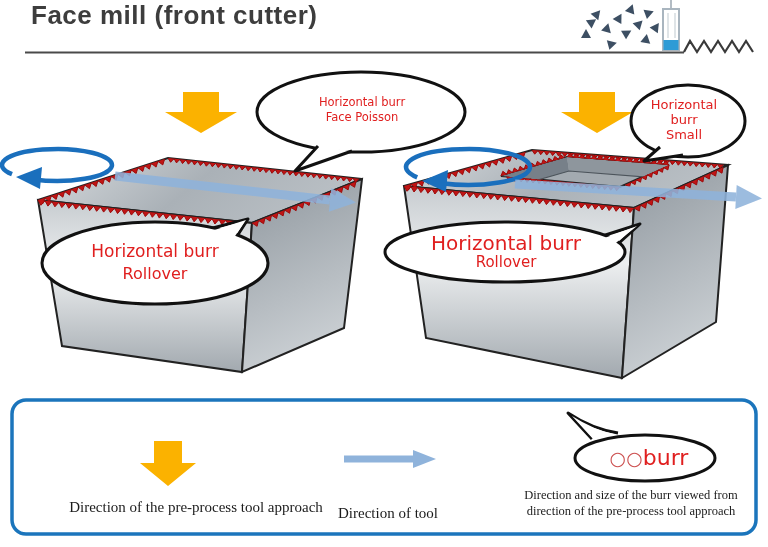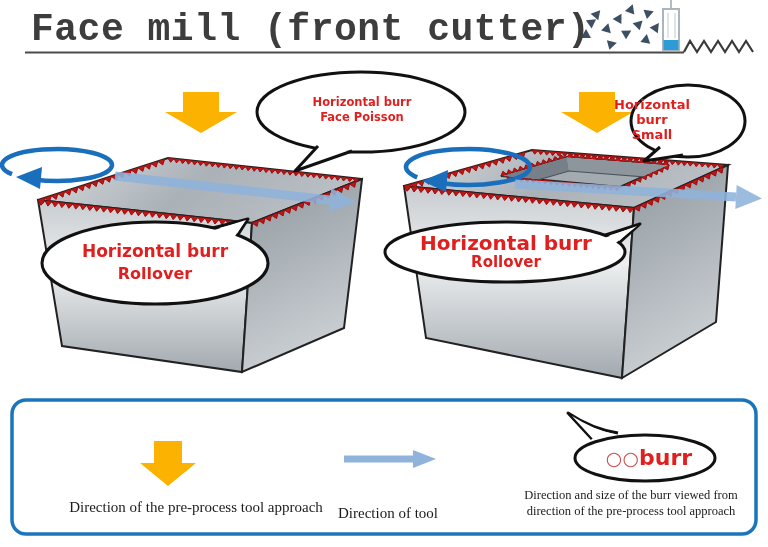--- a/index.html
+++ b/index.html
@@ -1,23 +1,23 @@
 <!DOCTYPE html>
 <html><head>
 <meta charset="utf-8">
 <style>
   html,body{margin:0;padding:0;background:#fff;}
   .stage{position:relative;width:768px;height:547px;background:#fff;overflow:hidden;
          font-family:"DejaVu Sans",sans-serif;}
   .stage svg{position:absolute;left:0;top:0;}
   .lbl{position:absolute;transform:translate(-50%,-50%);text-align:center;white-space:nowrap;}
-  .red{color:#e01f1f;font-weight:bold;}
+  .red{color:#e01f1f;font-weight:normal;}
   .serif{font-family:"Liberation Serif",serif;color:#1b1b1b;font-weight:normal;}
-  #page-title{position:absolute;left:31px;top:8px;font-size:38px;font-weight:bold;
-              color:#3d3d3d;letter-spacing:.5px;font-family:Liberation Mono, monospace;}
+  #page-title{position:absolute;left:31px;top:0;font-size:26px;font-weight:bold;
+              color:#3d3d3d;letter-spacing:.5px;font-family:Liberation Sans, sans-serif;}
   .bubble-line{display:block;}
 </style>
 </head>
 <body>
 
 <div class="stage">
 
   <svg width="768" height="547" viewBox="0 0 768 547">
     <defs>
       <linearGradient id="gTop" x1="0" y1="0" x2="1" y2="0.25">
@@ -165,21 +165,21 @@
     </g>
   </svg>
 
   <div id="page-title">Face mill (front cutter)</div>
 
   <div class="lbl red" style="left:362px;top:110px;font-size:11.5px;line-height:1.3;">
     <span class="bubble-line">Horizontal burr</span>
     <span class="bubble-line">Face Poisson</span>
   </div>
 
-  <div class="lbl red" style="left:652px;top:120px;font-size:13px;line-height:1.15;">
+  <div class="lbl red" style="left:684px;top:120px;font-size:13px;line-height:1.15;">
     <span class="bubble-line">Horizontal</span>
     <span class="bubble-line">burr</span>
     <span class="bubble-line" style="font-size:13px;">Small</span>
   </div>
 
   <div class="lbl red" style="left:155px;top:262px;font-size:17px;line-height:1.35;">
     <span class="bubble-line">Horizontal burr</span>
     <span class="bubble-line" style="font-size:16px;">Rollover</span>
   </div>
 

